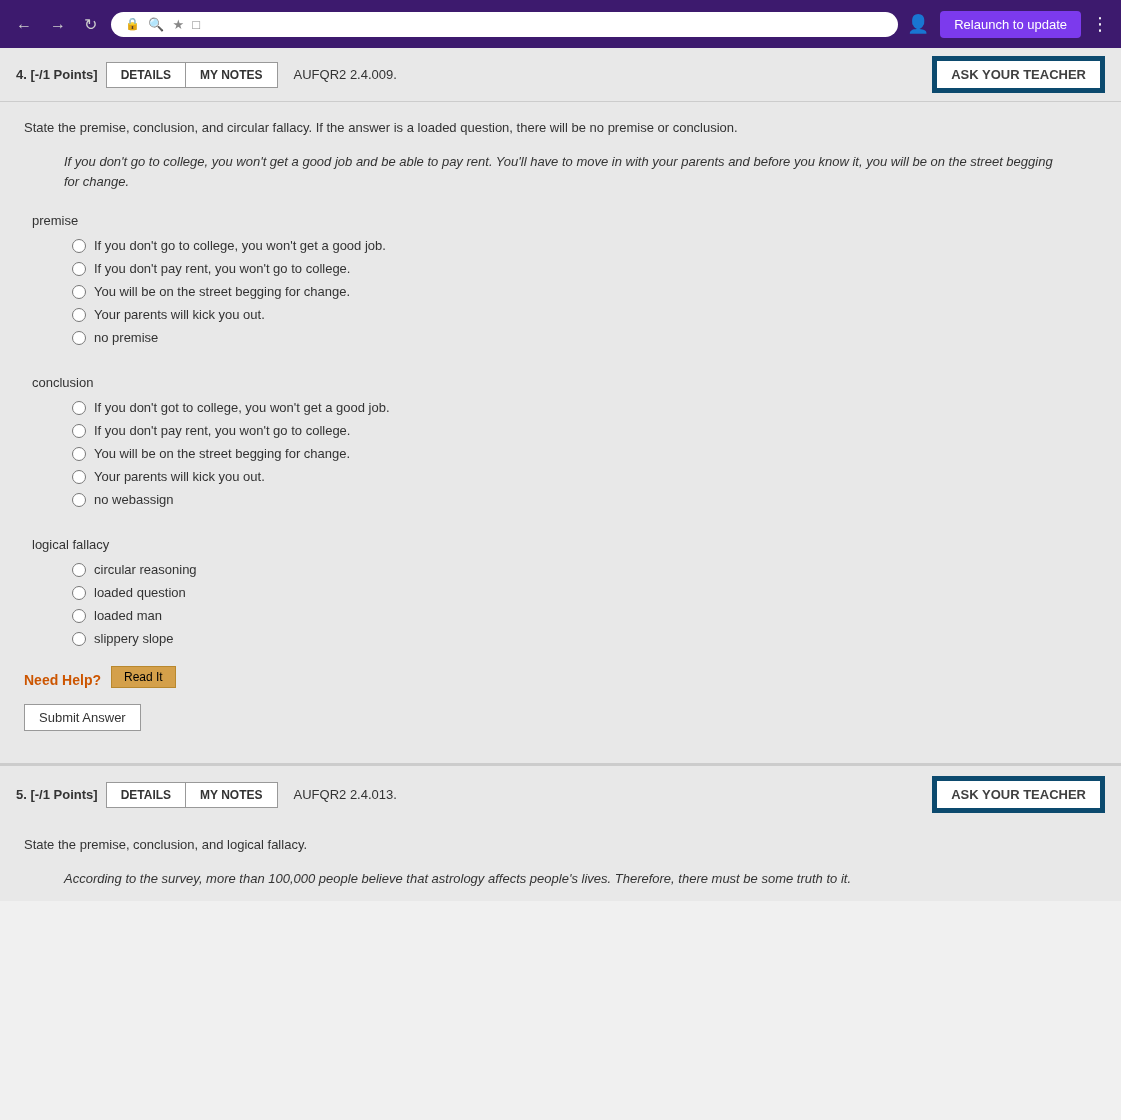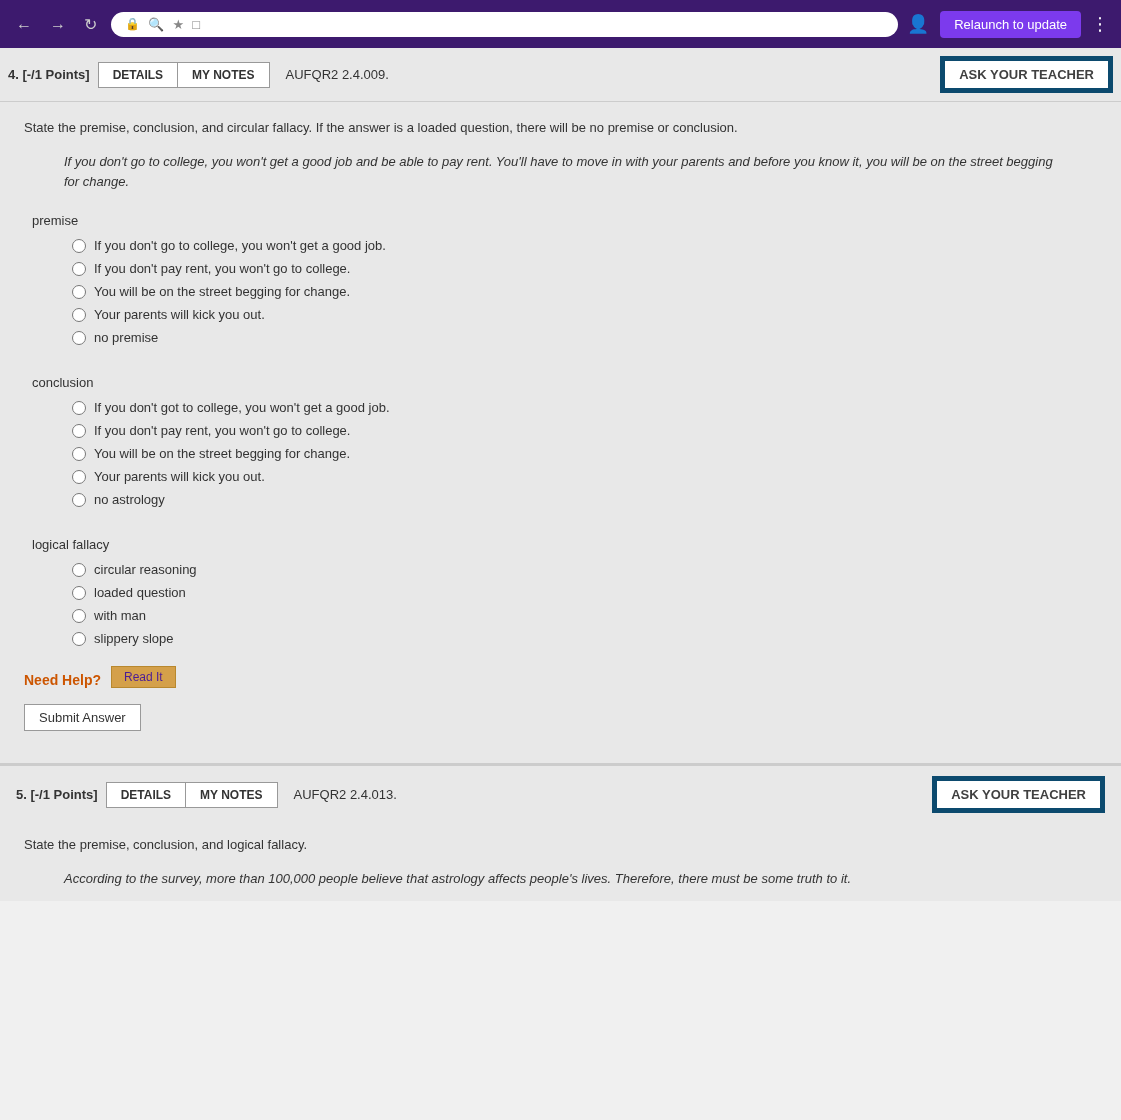--- a/index.html
+++ b/index.html
@@ -56,21 +56,21 @@
       padding: 6px 14px;
       font-size: 13px;
       cursor: pointer;
       white-space: nowrap;
     }
 
     
     .question-header {
       background: #e8e8e8;
       border-bottom: 1px solid #ccc;
-      padding: 8px 8px;
+      padding: 8px 16px;
       display: flex;
       align-items: center;
       gap: 0;
     }
     .points-label {
       font-size: 13px;
       font-weight: bold;
       color: #333;
       margin-right: 8px;
       white-space: nowrap;
@@ -171,21 +171,21 @@
       font-weight: bold;
       color: #cc5500;
     }
 
     .read-it-btn {
       background: #d4a04a;
       border: 1px solid #b8882e;
       padding: 3px 12px;
       font-size: 12px;
       cursor: pointer;
-      color: #4c1d95;
+      color: #000000;
     }
 
     .submit-row {
       margin-bottom: 16px;
     }
 
     .submit-btn {
       background: white;
       border: 1px solid #999;
       padding: 5px 14px;
@@ -300,41 +300,41 @@
       <label class="radio-option">
         <input type="radio" name="conclusion" style="">
         <span>You will be on the street begging for change.</span>
       </label>
       <label class="radio-option">
         <input type="radio" name="conclusion" style="">
         <span>Your parents will kick you out.</span>
       </label>
       <label class="radio-option">
         <input type="radio" name="conclusion" style="">
-        <span>no astrology</span>
+        <span>no webassign</span>
       </label>
     </div>
   </div>
 
   <div class="divider-space"></div>
 
   <div class="section-block">
     <p class="section-label">logical fallacy</p>
     <div class="radio-group">
       <label class="radio-option">
         <input type="radio" name="fallacy" style="">
         <span>circular reasoning</span>
       </label>
       <label class="radio-option">
         <input type="radio" name="fallacy" style="">
         <span>loaded question</span>
       </label>
       <label class="radio-option">
         <input type="radio" name="fallacy" style="">
-        <span>with man</span>
+        <span>loaded man</span>
       </label>
       <label class="radio-option">
         <input type="radio" name="fallacy" style="">
         <span>slippery slope</span>
       </label>
     </div>
   </div>
 
   <div class="need-help-row">
     <span class="need-help-label">Need Help?</span>

